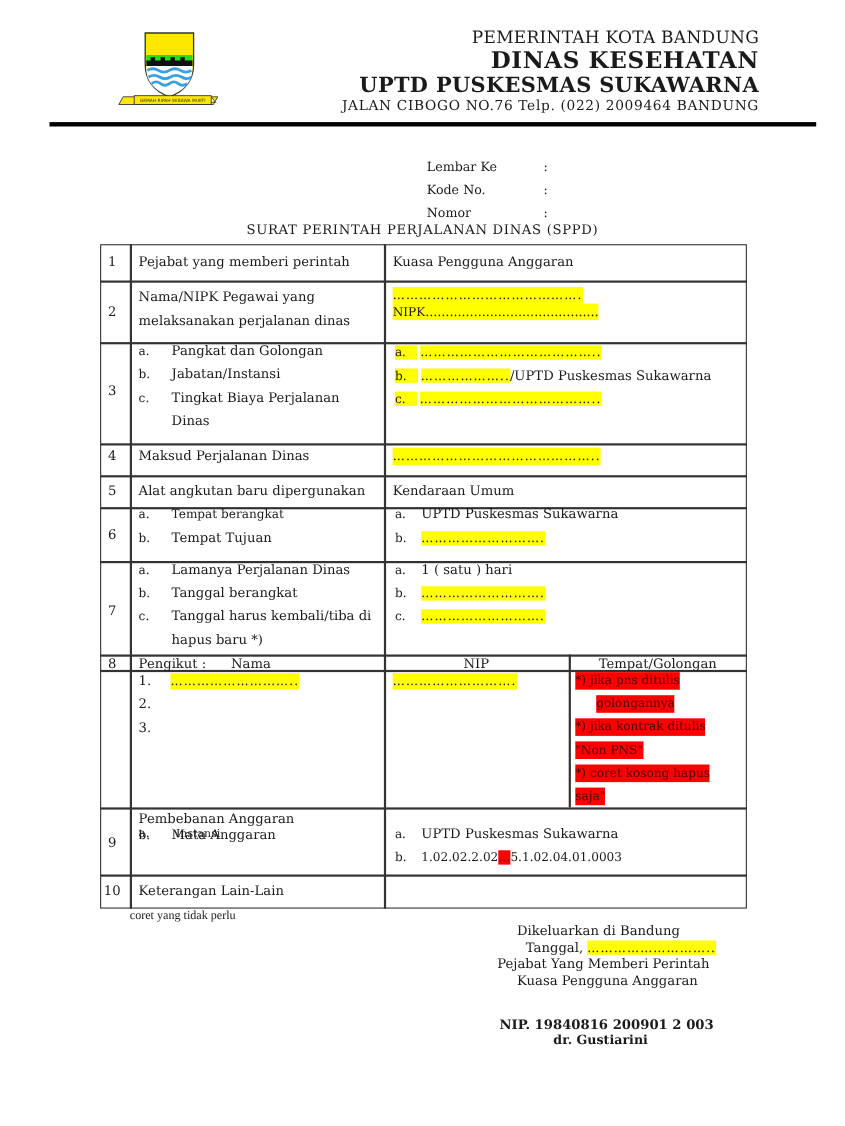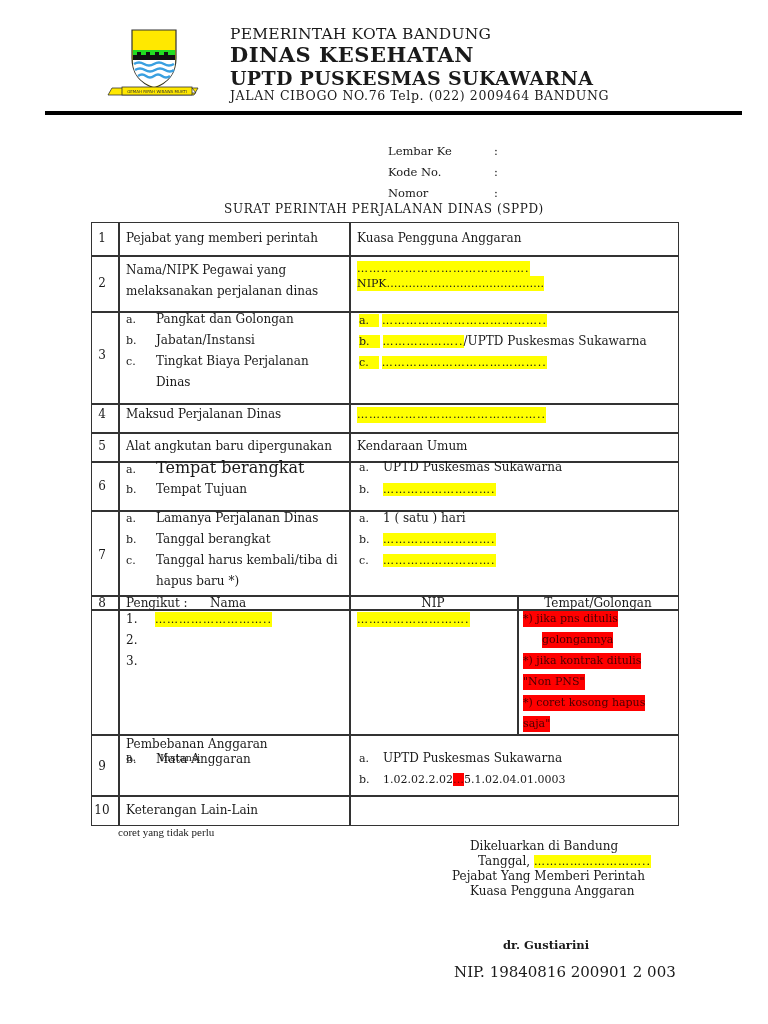--- a/index.html
+++ b/index.html
@@ -2,21 +2,21 @@
 <html><head>
 <meta charset="utf-8">
 <style>
   html, body { margin:0; padding:0; background:#ffffff; }
   body { width:768px; height:1024px; position:relative; overflow:hidden;
          font-family:"DejaVu Serif","Liberation Serif",serif; color:#1a1a1a; }
   .abs { position:absolute; }
 
   
   .logo { left:106px; top:28px; width:96px; height:70px; }
-  .hdr { left:230px; width:460px; text-align:left; white-space:nowrap; font-family:"DejaVu Serif",serif; }
+  .hdr { left:230px; width:460px; text-align:right; white-space:nowrap; font-family:"DejaVu Serif",serif; }
   .h1 { top:25px; font-size:15.5px; letter-spacing:0.2px; }
   .h2 { top:42px; font-size:21px; font-weight:bold; letter-spacing:0.5px; }
   .h3 { top:67px; font-size:19px; font-weight:bold; letter-spacing:0.3px; }
   .h4 { top:88px; font-size:12.5px; letter-spacing:0.6px; }
   .rule { left:45px; top:111px; width:697px; height:4px; background:#000; }
 
   
   .meta { left:388px; font-size:11.5px; font-family:"DejaVu Serif",serif;margin-top:12px; }
   .meta .lbl { display:inline-block; width:106px; }
   .m1 { top:132px; } .m2 { top:153px; } .m3 { top:174px; }
@@ -110,21 +110,21 @@
 
 <div class="cell num" style="top:404px">4</div>
 <div class="cell" style="left:126px; top:404px">Maksud Perjalanan Dinas</div>
 <div class="cell yl dots small" style="left:357px; top:407px; line-height:16px">………………………………………..</div>
 
 <div class="cell num" style="top:436px">5</div>
 <div class="cell" style="left:126px; top:436px">Alat angkutan baru dipergunakan</div>
 <div class="cell" style="left:357px; top:436px">Kendaraan Umum</div>
 
 <div class="cell num" style="top:476px">6</div>
-<div class="cell small" style="left:126px; top:457px"><span class="sub">a.</span><span style="font-size:16px">Tempat berangkat</span></div>
+<div class="cell small" style="left:126px; top:457px"><span class="sub">a.</span><span style="font-size:11px">Tempat berangkat</span></div>
 <div class="cell small" style="left:126px; top:479px"><span class="sub">b.</span><span style="font-size:12px">Tempat Tujuan</span></div>
 <div class="cell small" style="left:359px; top:457px"><span style="display:inline-block;width:24px">a.</span><span style="font-size:12px">UPTD Puskesmas Sukawarna</span></div>
 <div class="cell small" style="left:359px; top:479px"><span style="display:inline-block;width:24px">b.</span><span class="yl dots">……………………….</span></div>
 
 <div class="cell num" style="top:545px">7</div>
 <div class="cell small" style="left:126px; top:508px"><span class="sub">a.</span><span style="font-size:12px">Lamanya Perjalanan Dinas</span></div>
 <div class="cell small" style="left:126px; top:529px"><span class="sub">b.</span><span style="font-size:12px">Tanggal berangkat</span></div>
 <div class="cell small" style="left:126px; top:550px"><span class="sub">c.</span><span style="font-size:12px">Tanggal harus kembali/tiba di</span></div>
 <div class="cell" style="left:156px; top:571px">hapus baru *)</div>
 <div class="cell small" style="left:359px; top:508px"><span style="display:inline-block;width:24px">a.</span><span style="font-size:12px">1 ( satu ) hari</span></div>
@@ -161,13 +161,13 @@
 <div class="cell" style="left:126px; top:800px">Keterangan Lain-Lain</div>
 <div class="cell" style="left:357px; top:800px"></div>
 
 <div class="abs" style="left:118px; top:826px; font-size:11px; font-family:'Liberation Serif',serif">coret yang tidak perlu</div>
 
 <div class="sig" style="left:470px; top:839px">Dikeluarkan di Bandung</div>
 <div class="sig" style="left:478px; top:854px"><span>Tanggal,</span> <span class="yl dots small">………………………..</span></div>
 <div class="sig" style="left:452px; top:869px">Pejabat Yang Memberi Perintah</div>
 <div class="sig" style="left:470px; top:884px">Kuasa Pengguna Anggaran</div>
 <div class="sig" style="left:503px; top:938px; font-weight:bold; font-size:11.5px">dr. Gustiarini</div>
-<div class="sig" style="left:454px; top:963px; font-weight:normal; font-size:15px">NIP.  19840816 200901 2 003</div>
+<div class="sig" style="left:454px; top:924px; font-weight:bold; font-size:12px">NIP.  19840816 200901 2 003</div>
 
 </body></html>

